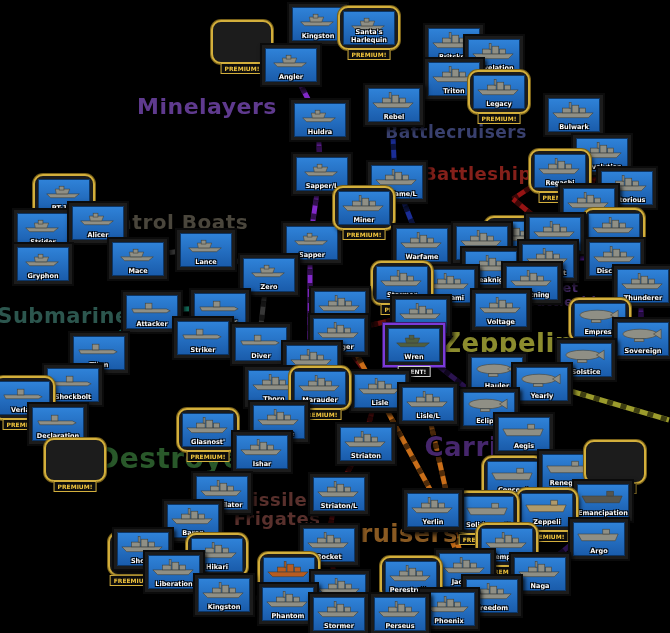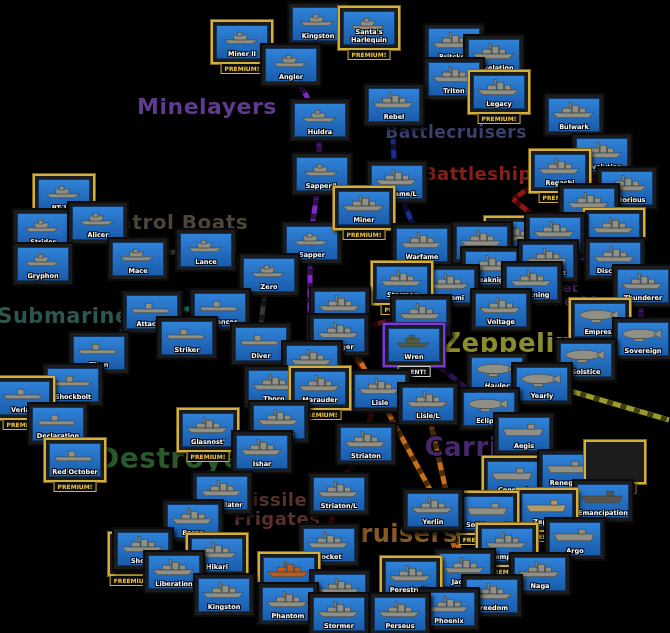--- a/index.html
+++ b/index.html
@@ -10,21 +10,21 @@
        white-space:pre-line;letter-spacing:.5px;line-height:1.05;
        text-shadow:-1px -1px 0 #000,1px -1px 0 #000,-1px 1px 0 #000,1px 1px 0 #000,0 0 5px #000;}
   .node{position:absolute;z-index:3;width:58px;height:40px;background:#1c1c1c;
         border:2px solid #0b0b0b;box-shadow:2px 3px 4px rgba(0,0,0,.8);}
   .node .panel{position:absolute;left:3px;top:3px;right:3px;bottom:3px;
         background:linear-gradient(#2f82d8,#1a5cab);border:1px solid #0d3666;}
   .node .panel svg{position:absolute;left:1px;top:0;width:46px;height:22px;}
   .node .nlabel{position:absolute;left:0;right:0;bottom:0;text-align:center;
         font-size:6.5px;font-weight:bold;color:#fff;line-height:8px;
         text-shadow:1px 1px 0 #000,-1px 1px 0 #000,1px -1px 0 #000,-1px -1px 0 #000;}
-  .node.premium,.node.freemium{border-color:#d3af3c;box-shadow:0 0 0 1px #7a621a,2px 3px 4px rgba(0,0,0,.8);}
+  .node.premium,.node.freemium{border-color:#d3af3c;box-shadow:0 0 0 1px #7a621a,2px 3px 4px rgba(0,0,0,.8);border-radius:10px;}
   .node.event{border-color:#7b3ad8;box-shadow:0 0 0 1px #3d1d70,2px 3px 4px rgba(0,0,0,.8);}
   .badge{position:absolute;z-index:4;top:100%;left:50%;transform:translateX(-50%);
         margin-top:1px;background:#0d0d0d;border:1px solid #d3af3c;color:#f3c63e;
         font-size:6px;font-weight:bold;padding:0 3px;line-height:9px;white-space:nowrap;}
   .node.event .badge{border-color:#cfcfcf;color:#eee;}
 </style>
 </head>
 <body>
 
 <div id="canvas">
@@ -218,67 +218,59 @@
           <svg viewBox="0 0 48 22">
             <polygon points="7,14 41,14 36,18 11,18" fill="#8f8f85" stroke="#3f3f38" stroke-width="0.6"></polygon>
             <polygon points="16,9 31,9 29,14 17,14" fill="#8f8f85" stroke="#3f3f38" stroke-width="0.6"></polygon>
             <rect x="20" y="6" width="5" height="4" fill="#8f8f85" stroke="#3f3f38" stroke-width="0.6"></rect>
           </svg>
           <div class="nlabel">Santa's Harlequin</div>
         </div>
         <div class="badge">PREMIUM!</div>
       </div>
       <div class="node premium" style="left: 211px; top: 20px;">
+        <div class="badge">PREMIUM!</div>
+      </div>
+      <div class="node" style="left: 260px; top: 43px;">
         <div class="panel">
           <svg viewBox="0 0 48 22">
             <polygon points="7,14 41,14 36,18 11,18" fill="#8f8f85" stroke="#3f3f38" stroke-width="0.6"></polygon>
             <polygon points="16,9 31,9 29,14 17,14" fill="#8f8f85" stroke="#3f3f38" stroke-width="0.6"></polygon>
             <rect x="20" y="6" width="5" height="4" fill="#8f8f85" stroke="#3f3f38" stroke-width="0.6"></rect>
           </svg>
-          <div class="nlabel">Miner II</div>
-        </div>
-        <div class="badge">PREMIUM!</div>
-      </div>
-      <div class="node" style="left: 260px; top: 43px;">
+          <div class="nlabel">Angler</div>
+        </div>
+      </div>
+      <div class="node" style="left: 289px; top: 98px;">
         <div class="panel">
           <svg viewBox="0 0 48 22">
             <polygon points="7,14 41,14 36,18 11,18" fill="#8f8f85" stroke="#3f3f38" stroke-width="0.6"></polygon>
             <polygon points="16,9 31,9 29,14 17,14" fill="#8f8f85" stroke="#3f3f38" stroke-width="0.6"></polygon>
             <rect x="20" y="6" width="5" height="4" fill="#8f8f85" stroke="#3f3f38" stroke-width="0.6"></rect>
           </svg>
-          <div class="nlabel">Angler</div>
-        </div>
-      </div>
-      <div class="node" style="left: 289px; top: 98px;">
+          <div class="nlabel">Huldra</div>
+        </div>
+      </div>
+      <div class="node" style="left: 291px; top: 152px;">
         <div class="panel">
           <svg viewBox="0 0 48 22">
             <polygon points="7,14 41,14 36,18 11,18" fill="#8f8f85" stroke="#3f3f38" stroke-width="0.6"></polygon>
             <polygon points="16,9 31,9 29,14 17,14" fill="#8f8f85" stroke="#3f3f38" stroke-width="0.6"></polygon>
             <rect x="20" y="6" width="5" height="4" fill="#8f8f85" stroke="#3f3f38" stroke-width="0.6"></rect>
           </svg>
-          <div class="nlabel">Huldra</div>
-        </div>
-      </div>
-      <div class="node" style="left: 291px; top: 152px;">
+          <div class="nlabel">Sapper/L</div>
+        </div>
+      </div>
+      <div class="node" style="left: 281px; top: 221px;">
         <div class="panel">
           <svg viewBox="0 0 48 22">
             <polygon points="7,14 41,14 36,18 11,18" fill="#8f8f85" stroke="#3f3f38" stroke-width="0.6"></polygon>
             <polygon points="16,9 31,9 29,14 17,14" fill="#8f8f85" stroke="#3f3f38" stroke-width="0.6"></polygon>
             <rect x="20" y="6" width="5" height="4" fill="#8f8f85" stroke="#3f3f38" stroke-width="0.6"></rect>
           </svg>
-          <div class="nlabel">Sapper/L</div>
-        </div>
-      </div>
-      <div class="node" style="left: 281px; top: 221px;">
-        <div class="panel">
-          <svg viewBox="0 0 48 22">
-            <polygon points="7,14 41,14 36,18 11,18" fill="#8f8f85" stroke="#3f3f38" stroke-width="0.6"></polygon>
-            <polygon points="16,9 31,9 29,14 17,14" fill="#8f8f85" stroke="#3f3f38" stroke-width="0.6"></polygon>
-            <rect x="20" y="6" width="5" height="4" fill="#8f8f85" stroke="#3f3f38" stroke-width="0.6"></rect>
-          </svg>
           <div class="nlabel">Sapper</div>
         </div>
       </div>
       <div class="node" style="left: 423px; top: 23px;">
         <div class="panel">
           <svg viewBox="0 0 48 22">
             <polygon points="3,14 45,14 40,19 8,19" fill="#8f8f85" stroke="#3f3f38" stroke-width="0.6"></polygon>
             <rect x="13" y="9" width="9" height="5" fill="#8f8f85" stroke="#3f3f38" stroke-width="0.6"></rect>
             <rect x="23" y="6" width="7" height="8" fill="#8f8f85" stroke="#3f3f38" stroke-width="0.6"></rect>
             <rect x="31" y="9" width="6" height="5" fill="#8f8f85" stroke="#3f3f38" stroke-width="0.6"></rect>
@@ -617,21 +609,21 @@
       <div class="node" style="left: 555px; top: 338px;">
         <div class="panel">
           <svg viewBox="0 0 48 22">
             <ellipse cx="22" cy="11" rx="18" ry="5" fill="#8f8f85" stroke="#3f3f38" stroke-width="0.6"></ellipse>
             <polygon points="36,11 44,6 44,16" fill="#8f8f85" stroke="#3f3f38" stroke-width="0.6"></polygon>
             <rect x="16" y="16" width="10" height="3" fill="#8f8f85" stroke="#3f3f38" stroke-width="0.6"></rect>
           </svg>
           <div class="nlabel">Solstice</div>
         </div>
       </div>
-      <div class="node" style="left: 466px; top: 352px; font-style: italic;">
+      <div class="node" style="left: 466px; top: 352px;">
         <div class="panel">
           <svg viewBox="0 0 48 22">
             <ellipse cx="22" cy="11" rx="18" ry="5" fill="#8f8f85" stroke="#3f3f38" stroke-width="0.6"></ellipse>
             <polygon points="36,11 44,6 44,16" fill="#8f8f85" stroke="#3f3f38" stroke-width="0.6"></polygon>
             <rect x="16" y="16" width="10" height="3" fill="#8f8f85" stroke="#3f3f38" stroke-width="0.6"></rect>
           </svg>
           <div class="nlabel">Hauler</div>
         </div>
       </div>
       <div class="node" style="left: 511px; top: 362px;">
@@ -707,21 +699,21 @@
       <div class="node freemium" style="left: 457px; top: 491px;">
         <div class="panel">
           <svg viewBox="0 0 48 22">
             <polygon points="3,11 45,11 42,18 7,18" fill="#8f8f85" stroke="#3f3f38" stroke-width="0.6"></polygon>
             <rect x="29" y="6" width="7" height="5" fill="#8f8f85" stroke="#3f3f38" stroke-width="0.6"></rect>
           </svg>
           <div class="nlabel">Solidarnost'</div>
         </div>
         <div class="badge">FREEMIUM! (C)</div>
       </div>
-      <div class="node" style="left: 544px; top: 517px; text-decoration: underline;">
+      <div class="node" style="left: 568px; top: 517px; text-decoration: underline;">
         <div class="panel">
           <svg viewBox="0 0 48 22">
             <polygon points="3,11 45,11 42,18 7,18" fill="#8f8f85" stroke="#3f3f38" stroke-width="0.6"></polygon>
             <rect x="29" y="6" width="7" height="5" fill="#8f8f85" stroke="#3f3f38" stroke-width="0.6"></rect>
           </svg>
           <div class="nlabel">Argo</div>
         </div>
       </div>
       <div class="node" style="left: 402px; top: 488px;">
         <div class="panel">
@@ -1047,21 +1039,21 @@
       </div>
       <div class="node" style="left: 189px; top: 288px;">
         <div class="panel">
           <svg viewBox="0 0 48 22">
             <polygon points="4,13 40,13 44,15 40,17 6,17" fill="#8f8f85" stroke="#3f3f38" stroke-width="0.6"></polygon>
             <rect x="18" y="7" width="7" height="6" fill="#8f8f85" stroke="#3f3f38" stroke-width="0.6"></rect>
           </svg>
           <div class="nlabel">Advancer</div>
         </div>
       </div>
-      <div class="node" style="left: 156px; top: 316px;">
+      <div class="node" style="left: 172px; top: 316px;">
         <div class="panel">
           <svg viewBox="0 0 48 22">
             <polygon points="4,13 40,13 44,15 40,17 6,17" fill="#8f8f85" stroke="#3f3f38" stroke-width="0.6"></polygon>
             <rect x="18" y="7" width="7" height="6" fill="#8f8f85" stroke="#3f3f38" stroke-width="0.6"></rect>
           </svg>
           <div class="nlabel">Striker</div>
         </div>
       </div>
       <div class="node" style="left: 68px; top: 331px;">
         <div class="panel">
@@ -1094,27 +1086,20 @@
       <div class="node" style="left: 27px; top: 402px;">
         <div class="panel">
           <svg viewBox="0 0 48 22">
             <polygon points="4,13 40,13 44,15 40,17 6,17" fill="#8f8f85" stroke="#3f3f38" stroke-width="0.6"></polygon>
             <rect x="18" y="7" width="7" height="6" fill="#8f8f85" stroke="#3f3f38" stroke-width="0.6"></rect>
           </svg>
           <div class="nlabel">Declaration</div>
         </div>
       </div>
       <div class="node premium" style="left: 44px; top: 438px;">
-        <div class="panel">
-          <svg viewBox="0 0 48 22">
-            <polygon points="4,13 40,13 44,15 40,17 6,17" fill="#8f8f85" stroke="#3f3f38" stroke-width="0.6"></polygon>
-            <rect x="18" y="7" width="7" height="6" fill="#8f8f85" stroke="#3f3f38" stroke-width="0.6"></rect>
-          </svg>
-          <div class="nlabel">Red October</div>
-        </div>
         <div class="badge">PREMIUM!</div>
       </div>
       <div class="node" style="left: 230px; top: 322px;">
         <div class="panel">
           <svg viewBox="0 0 48 22">
             <polygon points="4,13 40,13 44,15 40,17 6,17" fill="#8f8f85" stroke="#3f3f38" stroke-width="0.6"></polygon>
             <rect x="18" y="7" width="7" height="6" fill="#8f8f85" stroke="#3f3f38" stroke-width="0.6"></rect>
           </svg>
           <div class="nlabel">Diver</div>
         </div>

